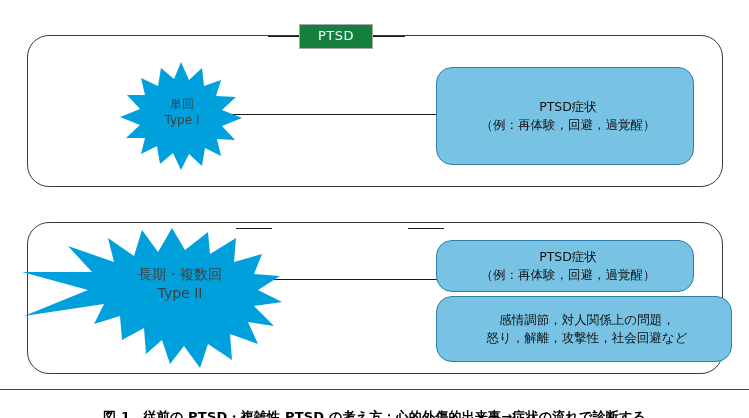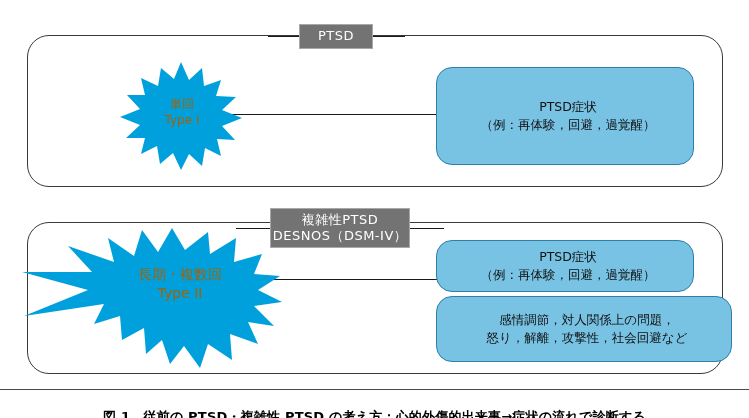--- a/index.html
+++ b/index.html
@@ -35,21 +35,21 @@
   #panel-type2 {
     left: 27px;
     top: 222px;
     width: 696px;
     height: 152px;
   }
 
   
   .chip {
     position: absolute;
-    background: #737373;
+    background: #15803d;
     border: 1.5px solid #a8a8a8;
     color: #ffffff;
     text-align: center;
     box-sizing: border-box;
     z-index: 6;
     letter-spacing: 0.5px;
     white-space: pre;
     line-height: 1.25;
     display: flex;
     align-items: center;
@@ -123,21 +123,21 @@
   
   .burst {
     position: absolute;
     z-index: 5;
   }
   #burst-type1 { left: 118px; top: 60px;  width: 126px; height: 112px; }
   #burst-type2 { left: 22px;  top: 228px; width: 260px; height: 140px; }
 
   .burst-label {
     position: absolute;
-    color: #a16207;
+    color: #404040;
     text-align: center;
     line-height: 1.35;
     white-space: pre-line;
     z-index: 6;
     pointer-events: none;
   }
   #label-type1 {
     left: 140px;
     top: 96px;
     width: 84px;
@@ -196,22 +196,20 @@
 Type I</div>
 
   <div class="symptom-box" id="box-sym-1">PTSD症状
 （例：再体験，回避，過覚醒）</div>
 
   <div class="panel" id="panel-type2"></div>
 
   <div class="chip-line" id="chipline-2-left"></div>
   <div class="chip-line" id="chipline-2-right"></div>
 
-  <div class="chip" id="chip-cptsd">複雑性PTSD
-DESNOS（DSM-IV）</div>
 
   <div class="connector" id="connector-2"></div>
 
   <svg class="burst" id="burst-type2" viewBox="0 0 260 140">
     <polygon fill="#00a0dc" points="
       150,0 163,22 186,4 188,26 214,10 212,34 240,26 232,46
       258,48 236,62 260,74 232,78 252,98 226,94 236,116 208,106
       210,132 186,116 178,140 162,118 148,136 140,112 124,126
       122,100 100,112 98,88 72,96 82,76 2,88 66,62 0,44 70,44
       46,18 92,34 86,10 112,28 120,2 136,24"></polygon>

